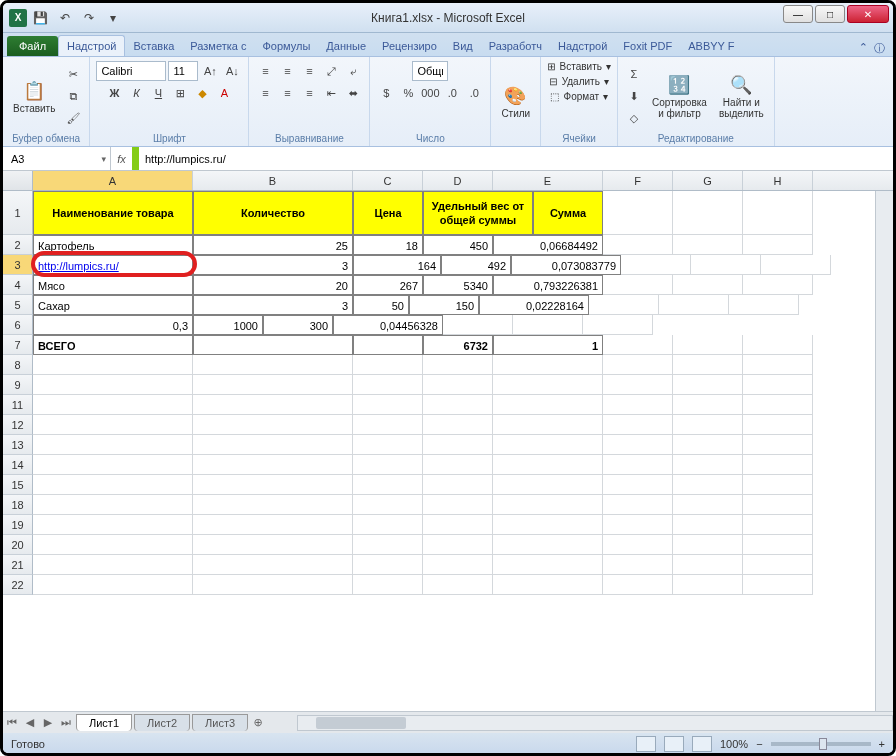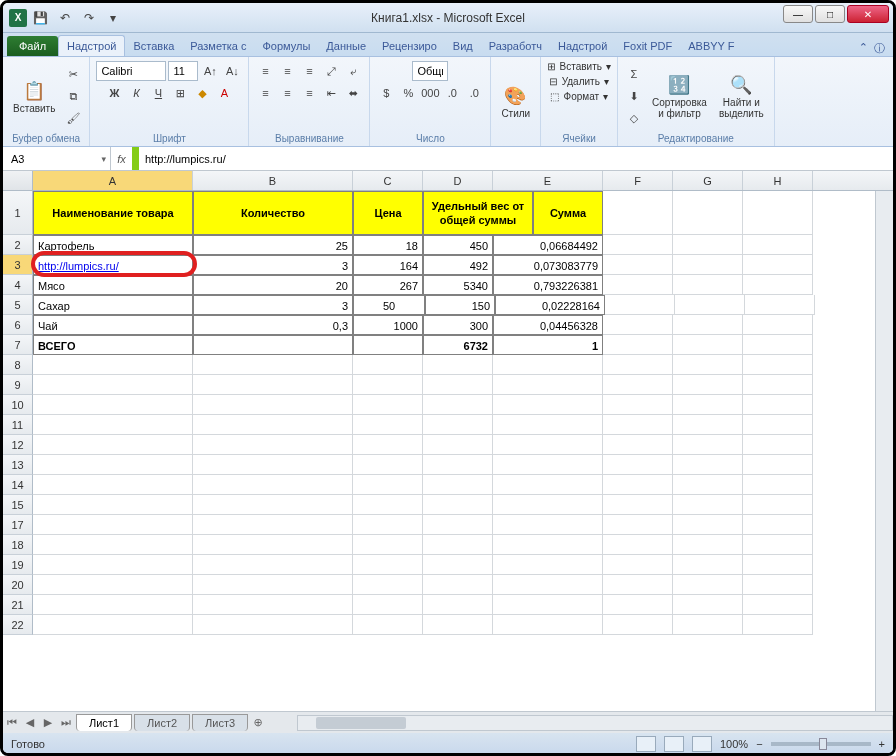--- a/index.html
+++ b/index.html
@@ -270,21 +270,21 @@
         <div class="cell " style="width: 70px;">450</div>
         <div class="cell " style="width: 110px;">0,06684492</div>
         <div class="cell " style="width: 70px; border-top: none; border-right: 1px solid rgb(212, 216, 220); border-bottom: 1px solid rgb(212, 216, 220); border-left: none; border-image: initial;"></div>
         <div class="cell " style="width: 70px; border-top: none; border-right: 1px solid rgb(212, 216, 220); border-bottom: 1px solid rgb(212, 216, 220); border-left: none; border-image: initial;"></div>
         <div class="cell " style="width: 70px; border-top: none; border-right: 1px solid rgb(212, 216, 220); border-bottom: 1px solid rgb(212, 216, 220); border-left: none; border-image: initial;"></div>
       </div>
       <div class="grid-row data-row">
         <div class="row-h sel">3</div>
         <div class="cell name" style="width: 160px;"><span class="hyperlink">http://lumpics.ru/</span></div>
         <div class="cell " style="width: 160px;">3</div>
-        <div class="cell " style="width: 70px;">164</div>
+        <div class="cell " style="width: 88px;">164</div>
         <div class="cell " style="width: 70px;">492</div>
         <div class="cell " style="width: 110px;">0,073083779</div>
         <div class="cell " style="width: 70px; border-top: none; border-right: 1px solid rgb(212, 216, 220); border-bottom: 1px solid rgb(212, 216, 220); border-left: none; border-image: initial;"></div>
         <div class="cell " style="width: 70px; border-top: none; border-right: 1px solid rgb(212, 216, 220); border-bottom: 1px solid rgb(212, 216, 220); border-left: none; border-image: initial;"></div>
         <div class="cell " style="width: 70px; border-top: none; border-right: 1px solid rgb(212, 216, 220); border-bottom: 1px solid rgb(212, 216, 220); border-left: none; border-image: initial;"></div>
       </div>
       <div class="grid-row data-row">
         <div class="row-h">4</div>
         <div class="cell name" style="width: 160px;">Мясо</div>
         <div class="cell " style="width: 160px;">20</div>
@@ -292,30 +292,29 @@
         <div class="cell " style="width: 70px;">5340</div>
         <div class="cell " style="width: 110px;">0,793226381</div>
         <div class="cell " style="width: 70px; border-top: none; border-right: 1px solid rgb(212, 216, 220); border-bottom: 1px solid rgb(212, 216, 220); border-left: none; border-image: initial;"></div>
         <div class="cell " style="width: 70px; border-top: none; border-right: 1px solid rgb(212, 216, 220); border-bottom: 1px solid rgb(212, 216, 220); border-left: none; border-image: initial;"></div>
         <div class="cell " style="width: 70px; border-top: none; border-right: 1px solid rgb(212, 216, 220); border-bottom: 1px solid rgb(212, 216, 220); border-left: none; border-image: initial;"></div>
       </div>
       <div class="grid-row data-row">
         <div class="row-h">5</div>
         <div class="cell name" style="width: 160px;">Сахар</div>
         <div class="cell " style="width: 160px;">3</div>
-        <div class="cell " style="width: 72px; text-align: center;">50</div>
+        <div class="cell " style="width: 56px;">50</div>
         <div class="cell " style="width: 70px; text-align: right;">150</div>
         <div class="cell " style="width: 110px;">0,02228164</div>
         <div class="cell " style="width: 70px; border-top: none; border-right: 1px solid rgb(212, 216, 220); border-bottom: 1px solid rgb(212, 216, 220); border-left: none; border-image: initial;"></div>
         <div class="cell " style="width: 70px; border-top: none; border-right: 1px solid rgb(212, 216, 220); border-bottom: 1px solid rgb(212, 216, 220); border-left: none; border-image: initial;"></div>
         <div class="cell " style="width: 70px; border-top: none; border-right: 1px solid rgb(212, 216, 220); border-bottom: 1px solid rgb(212, 216, 220); border-left: none; border-image: initial;"></div>
       </div>
       <div class="grid-row data-row">
         <div class="row-h">6</div>
-        <div class="cell name" style="width: 160px;">Чай</div>
         <div class="cell " style="width: 160px;">0,3</div>
         <div class="cell " style="width: 70px;">1000</div>
         <div class="cell " style="width: 70px;">300</div>
         <div class="cell " style="width: 110px;">0,04456328</div>
         <div class="cell " style="width: 70px; border-top: none; border-right: 1px solid rgb(212, 216, 220); border-bottom: 1px solid rgb(212, 216, 220); border-left: none; border-image: initial;"></div>
         <div class="cell " style="width: 70px; border-top: none; border-right: 1px solid rgb(212, 216, 220); border-bottom: 1px solid rgb(212, 216, 220); border-left: none; border-image: initial;"></div>
         <div class="cell " style="width: 70px; border-top: none; border-right: 1px solid rgb(212, 216, 220); border-bottom: 1px solid rgb(212, 216, 220); border-left: none; border-image: initial;"></div>
       </div>
       <div class="grid-row data-row total-row">
         <div class="row-h">7</div>
@@ -344,31 +343,20 @@
         <div class="cell " style="width: 160px;"></div>
         <div class="cell " style="width: 160px;"></div>
         <div class="cell " style="width: 70px;"></div>
         <div class="cell " style="width: 70px;"></div>
         <div class="cell " style="width: 110px;"></div>
         <div class="cell " style="width: 70px;"></div>
         <div class="cell " style="width: 70px;"></div>
         <div class="cell " style="width: 70px;"></div>
       </div>
       <div class="grid-row ">
-        <div class="row-h">10</div>
-        <div class="cell " style="width: 160px;"></div>
-        <div class="cell " style="width: 160px;"></div>
-        <div class="cell " style="width: 70px;"></div>
-        <div class="cell " style="width: 70px;"></div>
-        <div class="cell " style="width: 110px;"></div>
-        <div class="cell " style="width: 70px;"></div>
-        <div class="cell " style="width: 70px;"></div>
-        <div class="cell " style="width: 70px;"></div>
-      </div>
-      <div class="grid-row ">
         <div class="row-h">11</div>
         <div class="cell " style="width: 160px;"></div>
         <div class="cell " style="width: 160px;"></div>
         <div class="cell " style="width: 70px;"></div>
         <div class="cell " style="width: 70px;"></div>
         <div class="cell " style="width: 110px;"></div>
         <div class="cell " style="width: 70px;"></div>
         <div class="cell " style="width: 70px;"></div>
         <div class="cell " style="width: 70px;"></div>
       </div>
@@ -400,31 +388,20 @@
         <div class="cell " style="width: 160px;"></div>
         <div class="cell " style="width: 70px;"></div>
         <div class="cell " style="width: 70px;"></div>
         <div class="cell " style="width: 110px;"></div>
         <div class="cell " style="width: 70px;"></div>
         <div class="cell " style="width: 70px;"></div>
         <div class="cell " style="width: 70px;"></div>
       </div>
       <div class="grid-row ">
         <div class="row-h">15</div>
-        <div class="cell " style="width: 160px;"></div>
-        <div class="cell " style="width: 160px;"></div>
-        <div class="cell " style="width: 70px;"></div>
-        <div class="cell " style="width: 70px;"></div>
-        <div class="cell " style="width: 110px;"></div>
-        <div class="cell " style="width: 70px;"></div>
-        <div class="cell " style="width: 70px;"></div>
-        <div class="cell " style="width: 70px;"></div>
-      </div>
-      <div class="grid-row ">
-        <div class="row-h">17</div>
         <div class="cell " style="width: 160px;"></div>
         <div class="cell " style="width: 160px;"></div>
         <div class="cell " style="width: 70px;"></div>
         <div class="cell " style="width: 70px;"></div>
         <div class="cell " style="width: 110px;"></div>
         <div class="cell " style="width: 70px;"></div>
         <div class="cell " style="width: 70px;"></div>
         <div class="cell " style="width: 70px;"></div>
       </div>
       <div class="grid-row ">

